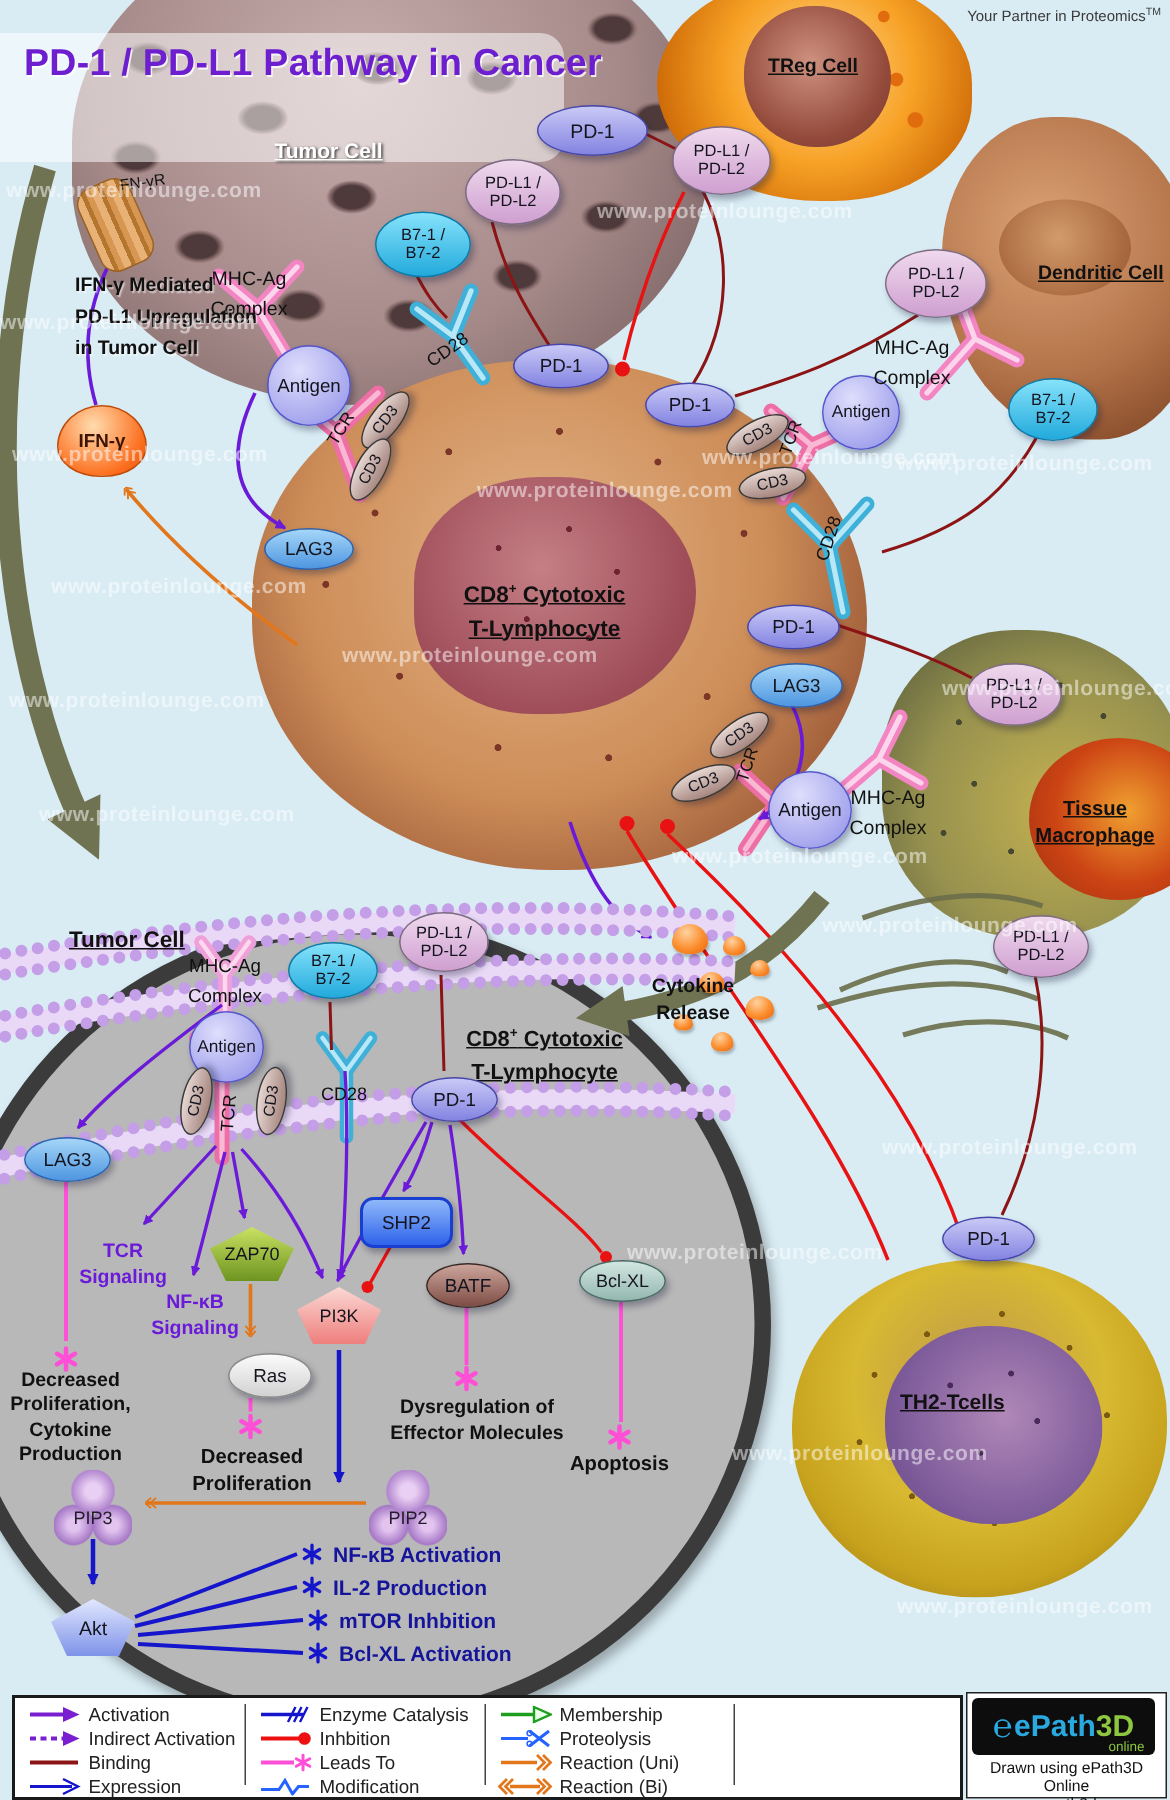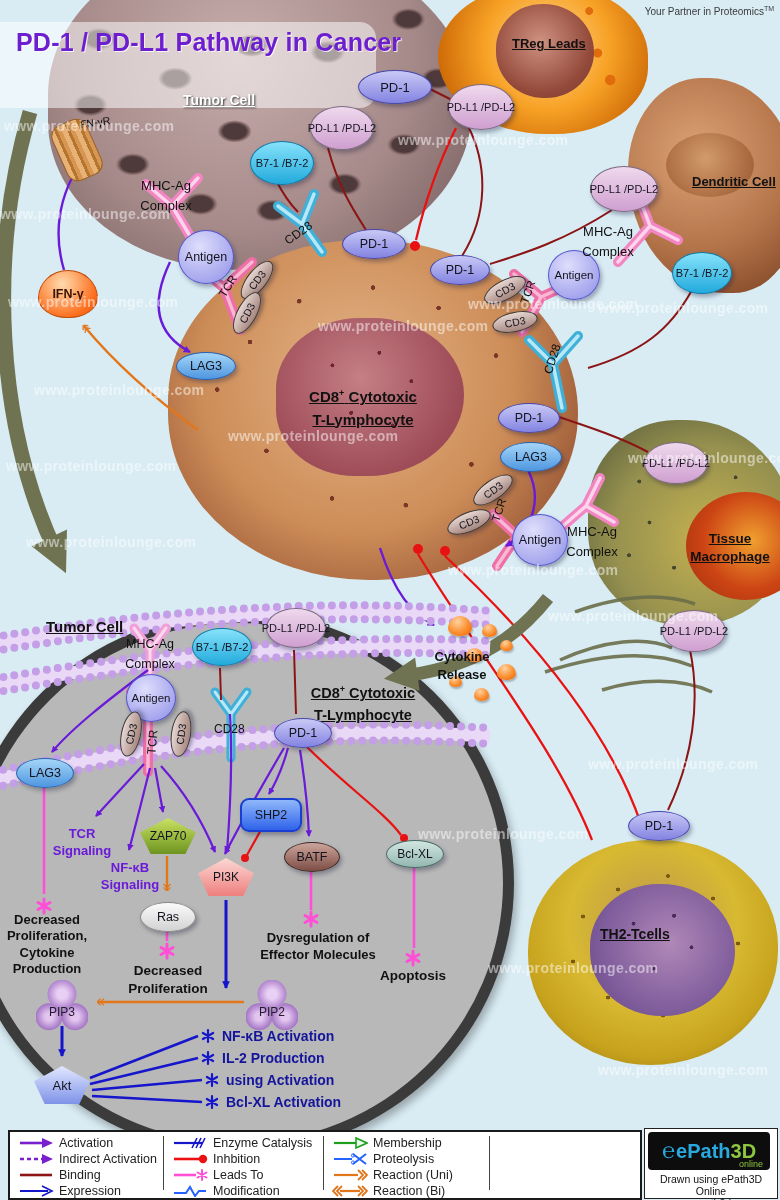--- a/index.html
+++ b/index.html
@@ -3,21 +3,21 @@
 <meta charset="utf-8">
 <style>
   html,body{margin:0;padding:0;background:#9db4c0}
   #stage{position:relative;width:780px;height:1200px;background:#d9ecf4;overflow:hidden;
          font-family:"Liberation Sans",sans-serif;color:#111}
   svg.layer{position:absolute;left:0;top:0;pointer-events:none}
   .cell{position:absolute;z-index:1}
   .nuc{position:absolute}
   .pill{position:absolute;z-index:5;display:flex;align-items:center;justify-content:center;text-align:center;
         border-radius:50%;font-size:12.5px;color:#14141e;box-shadow:2px 3px 4px rgba(30,30,60,.35);white-space:nowrap}
-  .two{flex-direction:row;line-height:1.12;font-size:11px}
+  .two{flex-direction:column;line-height:1.12;font-size:11px}
   .pd1{background:linear-gradient(#c9c9f6,#8383e2);border:1.5px solid #4747ab}
   .pdl{background:linear-gradient(#efd9ed,#cf9fd0);border:1.5px solid #7d6b84}
   .b7{background:linear-gradient(#86e2fb,#22aadc);border:1.5px solid #0d7aa8}
   .lag{background:linear-gradient(#a5d6f8,#4e96e0);border:1.5px solid #2a62b0}
   .cd3{background:linear-gradient(#e6d6d2,#a5867e);border:1px solid #3a3a3a;font-size:10.5px;width:44px;height:18px}
   .ant{background:radial-gradient(circle at 38% 30%,#dedefc,#8f8fe8);border:1.5px solid #5555cc;border-radius:50%}
   .teal{background:linear-gradient(#d2e6e1,#93b7af);border:1.5px solid #4a6a66}
   .batf{background:linear-gradient(#cda59c,#7d4d45);border:1.5px solid #3a2a26}
   .ras{background:linear-gradient(#fbfbfb,#d2d2d2);border:1.5px solid #8a8a8a}
   .shp2{background:linear-gradient(#8fb8fa,#2f63ea);border:2px solid #1a3fd0;border-radius:9px}
@@ -358,21 +358,21 @@
     </g>
   </svg>
 
   <div class="band"></div>
   <div id="title">PD-1 /  PD-L1 Pathway in Cancer</div>
   <div id="brand">
     <div class="tg"><span>Your Partner in Proteomics</span><sup style="font-size:7px">TM</sup></div>
   </div>
 
   <div class="lbl u" style="left:183px;top:92px;font-size:14px;color:#fff;text-shadow:1px 1px 2px #333">Tumor Cell</div>
-  <div class="lbl u" style="left:512px;top:36px;font-size:13px">TReg Leads</div>
+  <div class="lbl u" style="left:512px;top:36px;font-size:13px">TReg Cell</div>
   <div class="lbl u" style="left:692px;top:174px;font-size:13px">Dendritic Cell</div>
   <div class="lbl ctr" style="left:296px;top:386px;width:134px;font-size:15px;line-height:1.5">
     <span class="u"><span>CD8</span><sup style="font-size:9px">+</sup> <span>Cytotoxic</span></span><br>
     <span class="u">T-Lymphocyte</span>
   </div>
   <div class="lbl ctr" style="left:678px;top:530px;width:104px;font-size:13.5px;line-height:1.35">
     <span class="u">Tissue</span><br>
     <span class="u">Macrophage</span>
   </div>
   <div class="lbl u" style="left:600px;top:926px;font-size:14px">TH2-Tcells</div>
@@ -429,20 +429,25 @@
   <div class="lbl ctr" style="left:126px;top:176px;width:80px;font-size:13px;font-weight:normal;line-height:1.55">
     <span>MHC-Ag</span><br><span>Complex</span></div>
   <div class="lbl ctr" style="left:568px;top:222px;width:80px;font-size:13px;font-weight:normal;line-height:1.55">
     <span>MHC-Ag</span><br><span>Complex</span></div>
   <div class="lbl ctr" style="left:552px;top:522px;width:80px;font-size:13px;font-weight:normal;line-height:1.55">
     <span>MHC-Ag</span><br><span>Complex</span></div>
 
   <div class="fnr"></div>
   <div class="lbl" style="left:80px;top:116px;font-size:10.5px;font-weight:normal;transform:rotate(-8deg)">FN-γR</div>
   <div class="ifng">IFN-γ</div>
+  <div class="lbl" style="left:50px;top:180px;font-size:13px;line-height:1.6;text-shadow:1px 1px 1px rgba(255,255,255,.6)">
+    <span>IFN-γ Mediated</span><br>
+    <span>PD-L1 Upregulation</span><br>
+    <span>in Tumor Cell</span>
+  </div>
 
   <div class="drop" style="left:448px;top:616px;width:24px;height:20px"></div>
   <div class="drop" style="left:482px;top:624px;width:15px;height:13px"></div>
   <div class="drop" style="left:500px;top:640px;width:13px;height:11px"></div>
   <div class="drop" style="left:466px;top:648px;width:17px;height:14px"></div>
   <div class="drop" style="left:497px;top:664px;width:19px;height:16px"></div>
   <div class="drop" style="left:449px;top:676px;width:13px;height:11px"></div>
   <div class="drop" style="left:474px;top:688px;width:15px;height:13px"></div>
   <div class="lbl ctr" style="left:430px;top:648px;width:64px;font-size:13px;line-height:1.35">
     <span>Cytokine</span><br>
@@ -469,21 +474,21 @@
   <div class="pill cd3" style="left:108px;top:724px;transform:rotate(-78deg)">CD3</div>
   <div class="pill cd3" style="left:158px;top:724px;transform:rotate(-82deg)">CD3</div>
   <div class="lbl" style="left:214px;top:722px;font-size:12px;font-weight:normal">CD28</div>
   <div class="pill pd1" style="left:274px;top:718px;width:56px;height:28px">PD-1</div>
   <div class="pill lag" style="left:16px;top:758px;width:56px;height:28px">LAG3</div>
   <div class="pill shp2" style="left:240px;top:798px;width:58px;height:30px">SHP2</div>
   <div class="pill pent zap" style="left:140px;top:818px;width:56px;height:36px;font-size:12px">ZAP70</div>
   <div class="pill pent pi3k" style="left:198px;top:858px;width:56px;height:38px;font-size:12px">PI3K</div>
   <div class="pill batf" style="left:284px;top:842px;width:54px;height:28px">BATF</div>
   <div class="pill teal" style="left:386px;top:840px;width:56px;height:26px;font-size:12px">Bcl-XL</div>
-  <div class="pill ras" style="left:140px;top:902px;width:54px;height:28px">Ras</div>
+  <div class="pill ras" style="left:152px;top:902px;width:54px;height:28px">Ras</div>
   <div class="lbl ctr sigtxt" style="left:46px;top:826px;width:72px;font-size:13px;line-height:1.3">
     <span>TCR</span><br><span>Signaling</span></div>
   <div class="lbl ctr sigtxt" style="left:92px;top:860px;width:76px;font-size:13px;line-height:1.3">
     <span>NF-κB</span><br><span>Signaling</span></div>
   <div class="lbl ctr" style="left:0px;top:912px;width:94px;font-size:13px;line-height:1.25">
     <span>Decreased</span><br>
     <span>Proliferation,</span><br>
     <span>Cytokine</span><br>
     <span>Production</span></div>
   <div class="lbl ctr" style="left:118px;top:962px;width:100px;font-size:13.5px;line-height:1.3">
@@ -491,21 +496,21 @@
     <span>Proliferation</span></div>
   <div class="lbl ctr" style="left:255px;top:930px;width:126px;font-size:13px;line-height:1.3">
     <span>Dysregulation of</span><br>
     <span>Effector Molecules</span></div>
   <div class="lbl" style="left:380px;top:968px;font-size:13.5px">Apoptosis</div>
   <div class="tre" style="left:36px;top:980px;width:52px;height:44px">PIP3</div>
   <div class="tre" style="left:246px;top:980px;width:52px;height:44px">PIP2</div>
   <div class="pill pent akt" style="left:34px;top:1066px;width:56px;height:38px;font-size:13px">Akt</div>
   <div class="lbl navytxt" style="left:222px;top:1028px;font-size:14px">NF-κB Activation</div>
   <div class="lbl navytxt" style="left:222px;top:1050px;font-size:14px">IL-2 Production</div>
-  <div class="lbl navytxt" style="left:226px;top:1072px;font-size:14px">using Activation</div>
+  <div class="lbl navytxt" style="left:226px;top:1072px;font-size:14px">mTOR Inhbition</div>
   <div class="lbl navytxt" style="left:226px;top:1094px;font-size:14px">Bcl-XL Activation</div>
 
   <div id="legendbox"></div>
   <div class="ldiv" style="left:163px"></div>
   <div class="ldiv" style="left:323px"></div>
   <div class="ldiv" style="left:489px"></div>
   <div class="lcol" style="left:18px;top:1136px">
     <div class="li">
       <svg width="36" height="12">
           <line x1="2" y1="6" x2="24" y2="6" stroke="#7a1fd0" stroke-width="2.6"></line>

